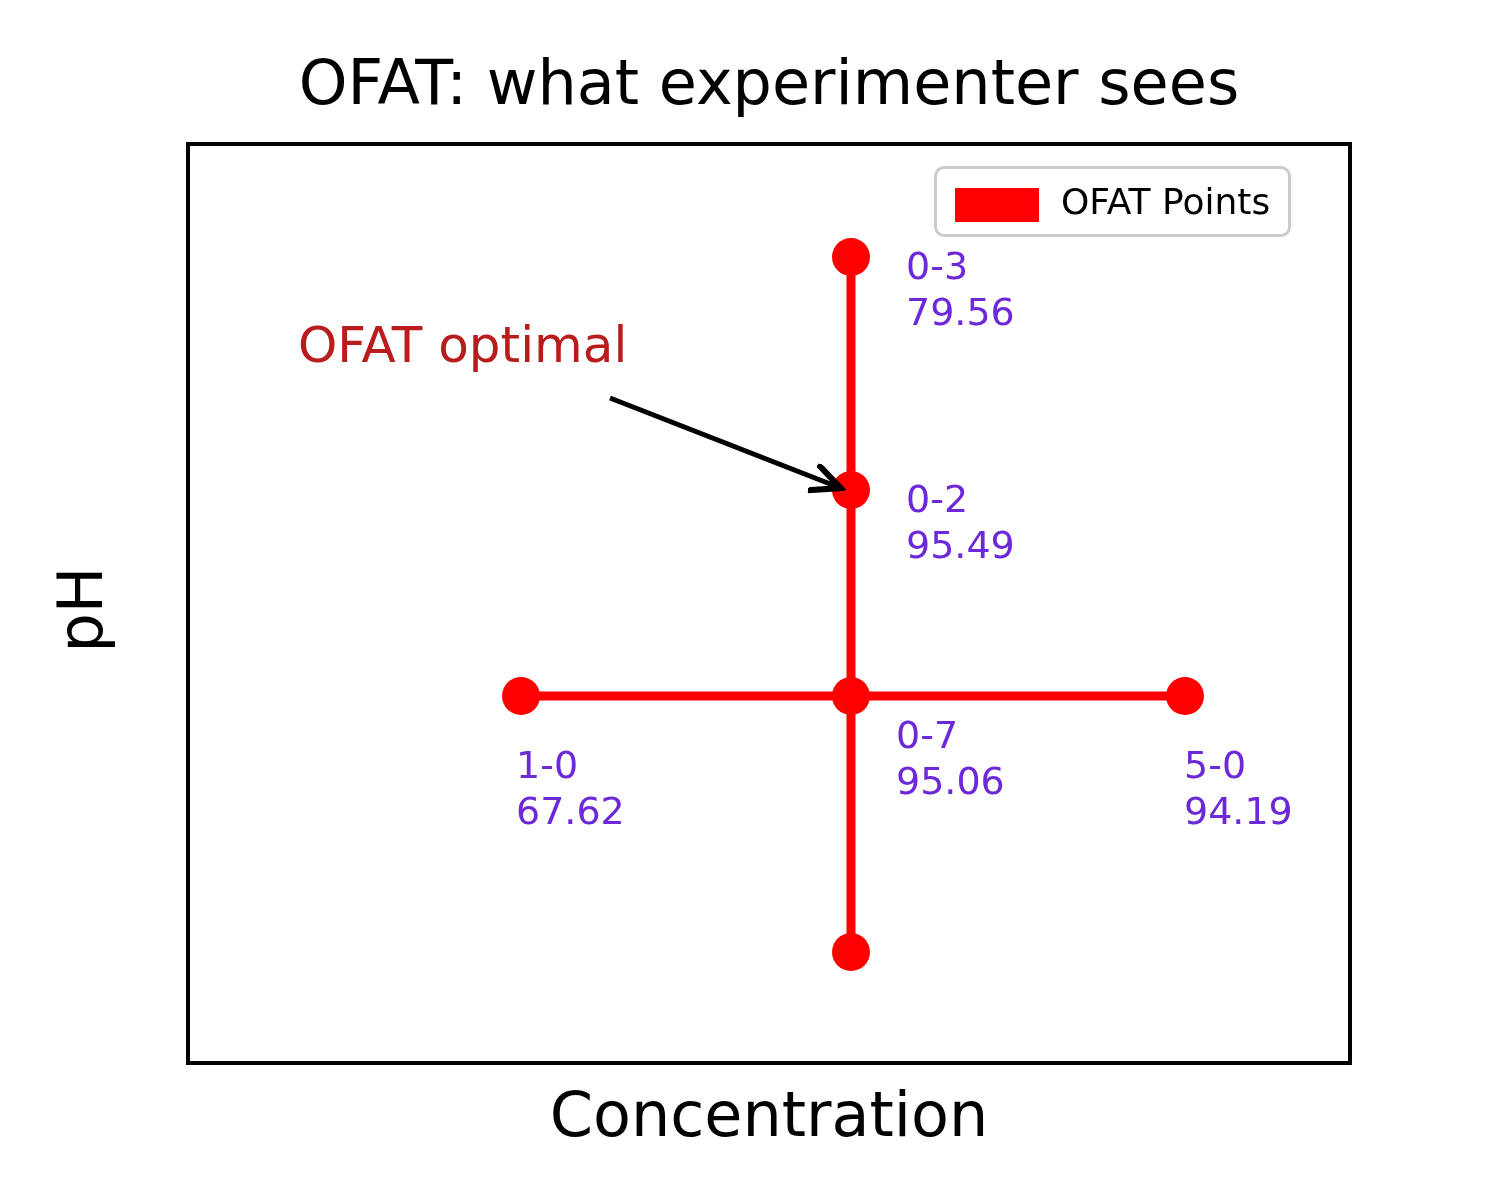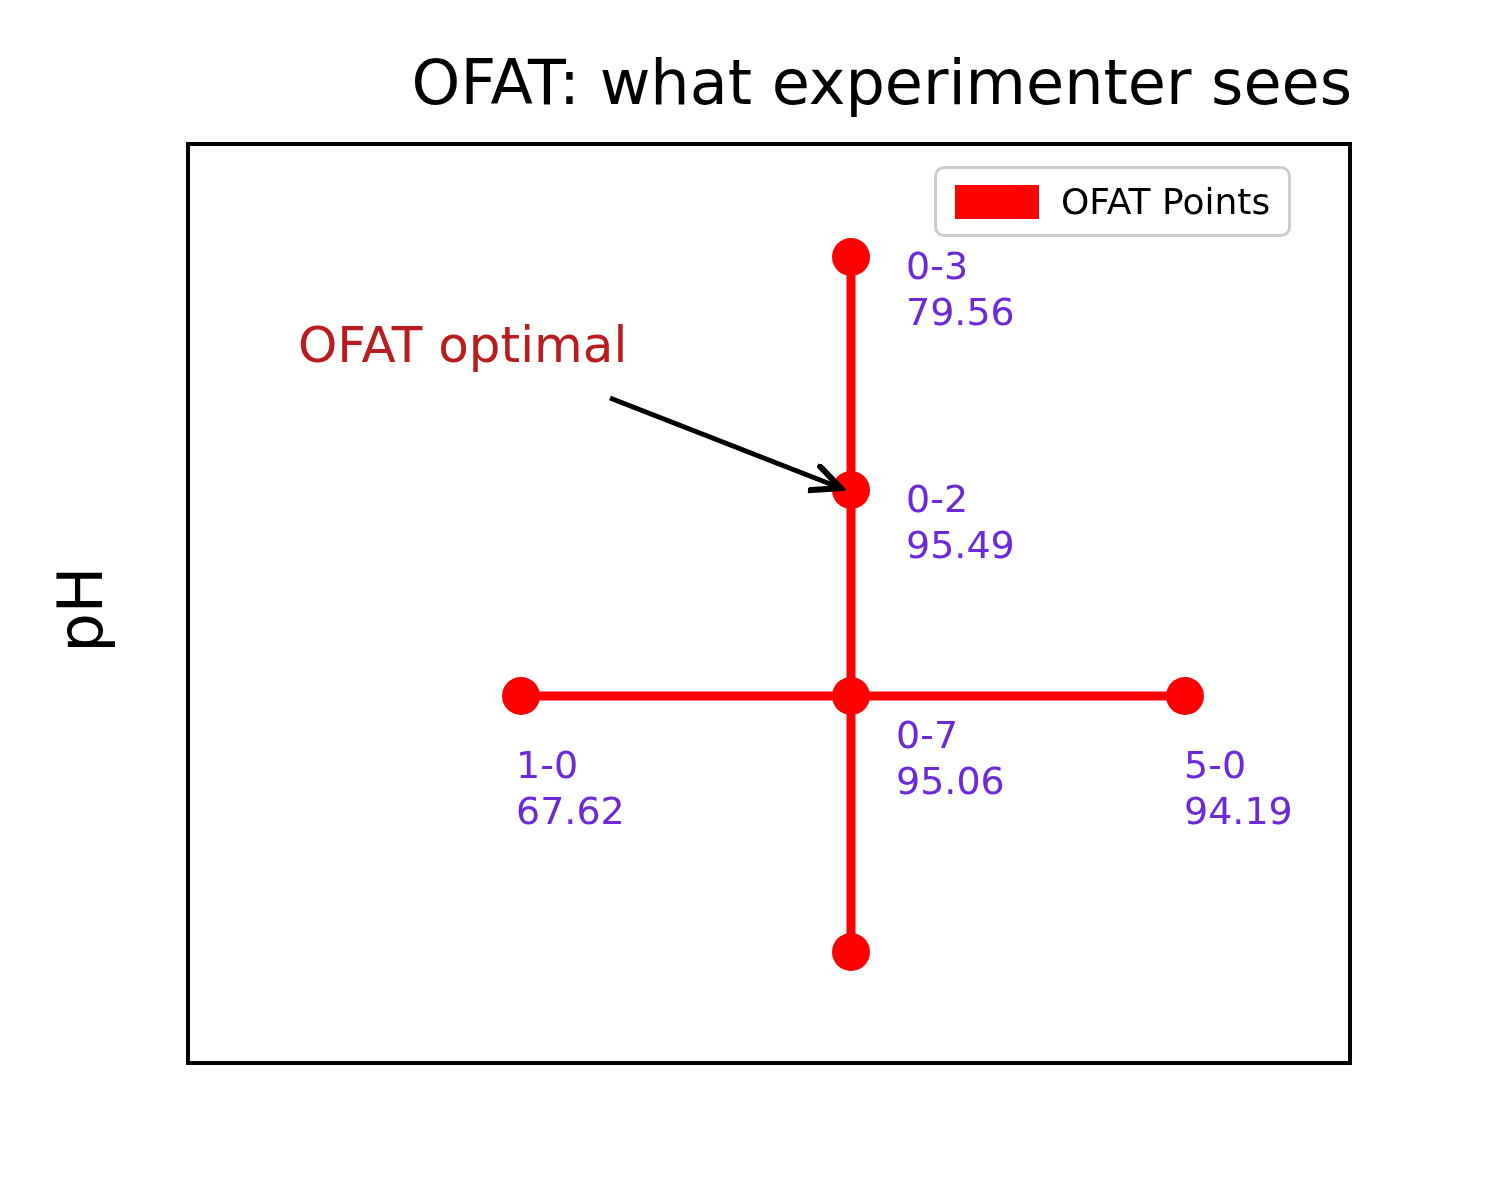--- a/index.html
+++ b/index.html
@@ -15,21 +15,21 @@
     font-family: "DejaVu Sans", sans-serif;
     overflow: hidden;
   }
 
   
   #chart-title {
     position: absolute;
     left: 186px;
     top: 52px;
     width: 1166px;
-    text-align: right;
+    text-align: center;
     font-size: 62px;
     color: #000000;
     line-height: 1.0;
     white-space: nowrap;
   }
 
   
   #plot-frame {
     position: absolute;
     left: 186px;
@@ -74,21 +74,21 @@
     height: 1200px;
     pointer-events: none;
   }
 
   
   #legend {
     position: absolute;
     left: 934px;
     top: 166px;
     display: flex;
-    align-items: center;
+    align-items: flex-end;
     gap: 22px;
     padding: 12px 18px;
     background: #ffffff;
     border: 3px solid #cccccc;
     border-radius: 10px;
     box-sizing: border-box;
   }
   #legend .swatch {
     width: 84px;
     height: 34px;
@@ -166,16 +166,17 @@
 67.62</div>
 
   <div class="point-label" style="left:1184px; top:742px;">5-0
 94.19</div>
 
   <div id="legend">
     <span class="swatch"></span>
     <span class="legend-label">OFAT Points</span>
   </div>
 
+  <div id="xlabel">Concentration</div>
 
   <div id="ylabel">pH</div>
 
 </div>
 
 </body></html>

